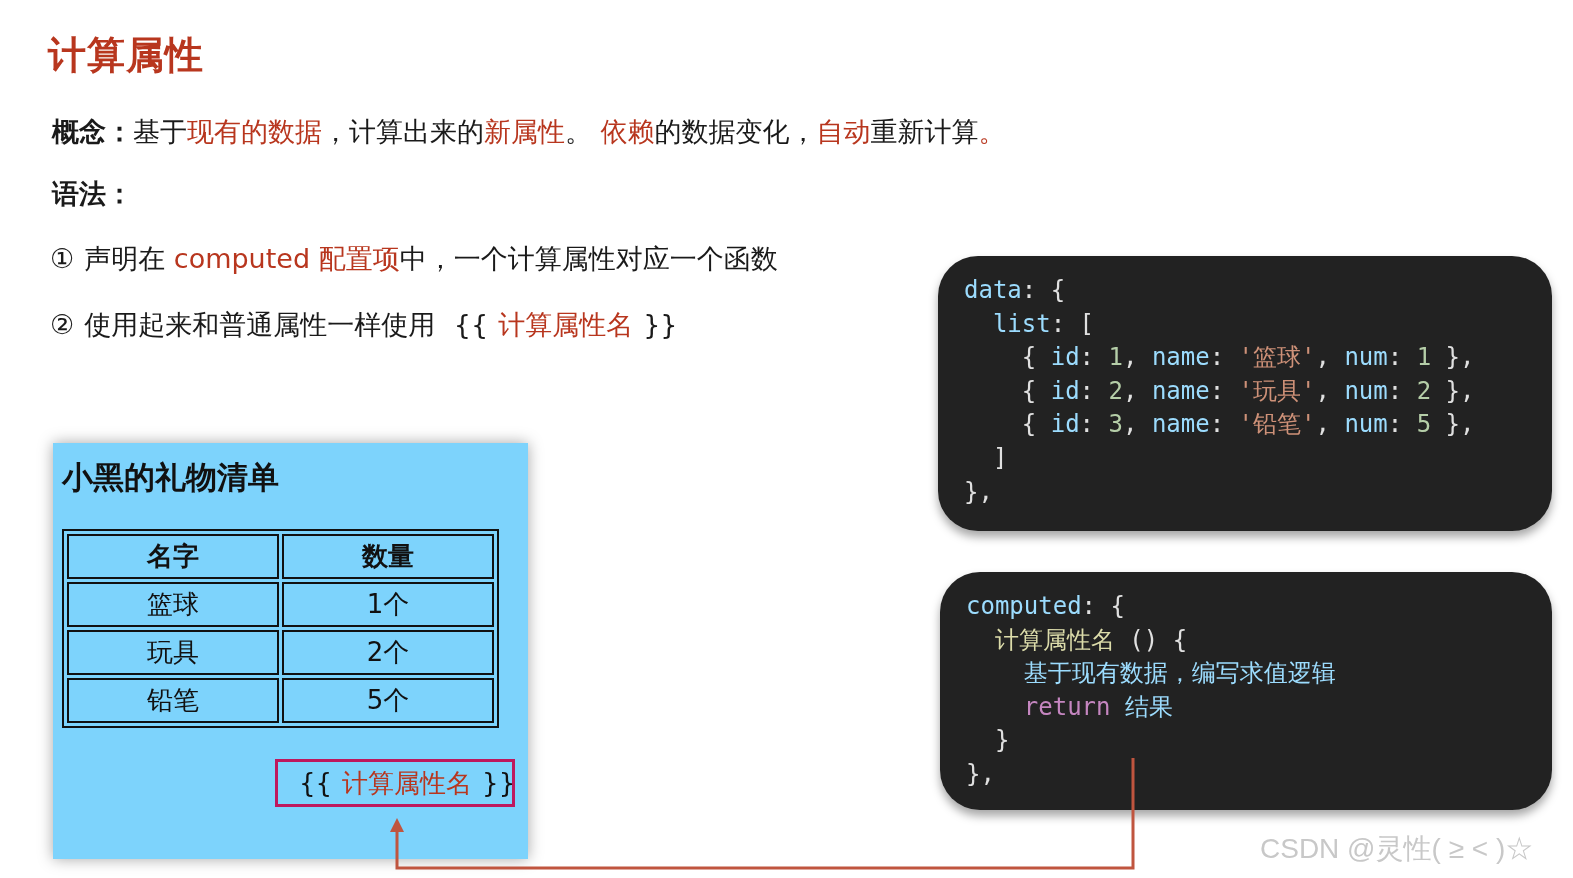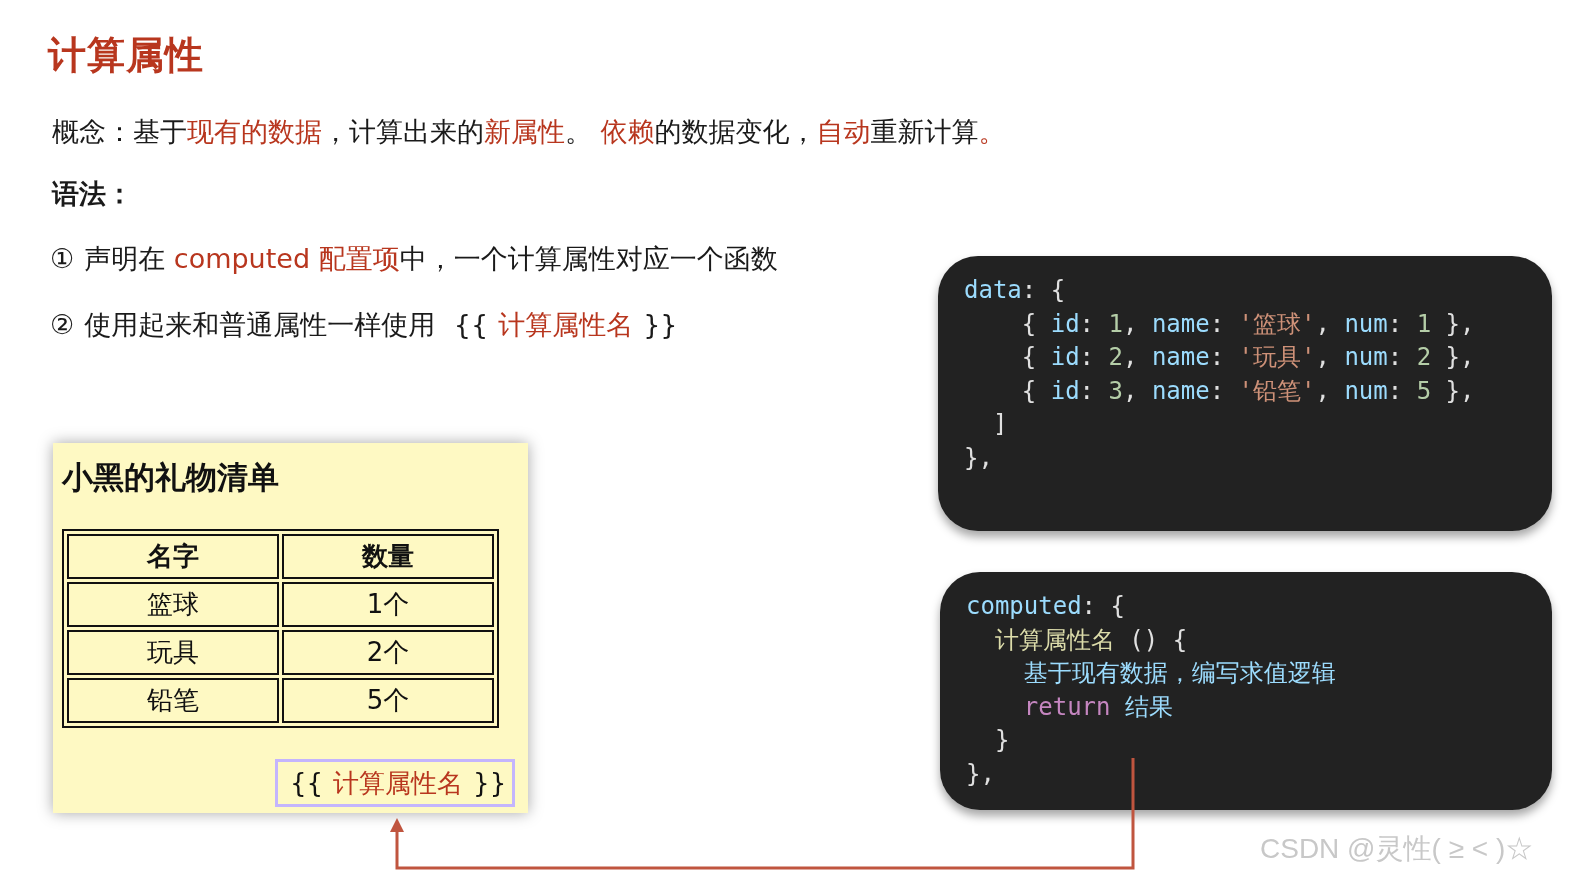--- a/index.html
+++ b/index.html
@@ -10,21 +10,21 @@
     color:#1a1a1a;
   }
   .title {
     position:absolute; left:48px; top:30px;
     font-size:38px; font-weight:bold; color:#b8361e; letter-spacing:1px;
   }
   .concept {
     position:absolute; left:52px; top:114px;
     font-size:27px; white-space:nowrap;
   }
-  .concept .lbl { font-weight:normal; }
+  .concept .lbl { font-weight:bold; }
   .red { color:#b8361e; }
   .syntax-label {
     position:absolute; left:52px; top:176px;
     font-size:27px; font-weight:bold;
   }
   .rule {
     position:absolute; left:50px;
     font-size:27px; white-space:nowrap;
   }
   .rule1 { top:241px; }
@@ -44,42 +44,42 @@
   .code .ln { white-space:pre; }
   .k { color:#9cdcfe; }
   .n { color:#b5cea8; }
   .s { color:#ce9178; }
   .f { color:#dcdcaa; }
   .kw { color:#c586c0;margin-top:34px; }
   .p { color:#e0e0e0; }
 
   
   .card {
-    position:absolute; left:53px; top:443px; width:475px; height:370px;
-    background:#fef9c3; box-shadow:0 0 14px rgba(0,0,0,0.35);
+    position:absolute; left:53px; top:443px; width:475px; height:416px;
+    background:#7dd3fc; box-shadow:0 0 14px rgba(0,0,0,0.35);
   }
   .card-title {
     position:absolute; left:9px; top:14px; font-size:31px; font-weight:bold; color:#111;
   }
   table.gift {
     position:absolute; left:9px; top:86px; width:437px;
     border:2px solid #111; border-collapse:separate; border-spacing:3px;
   }
   table.gift td, table.gift th {
     border:2px solid #111; height:41px; text-align:center;
     font-size:26px; padding:0; color:#111;
   }
   table.gift th { font-weight:bold; }
   .total {
     position:absolute; left:8px; top:320px; font-size:26px; color:#111; white-space:nowrap;
   }
   .total-box {
     position:absolute; left:222px; top:316px; width:240px; height:48px;
-    border:3px solid #c4b5fd; box-sizing:border-box;
-    font-size:26px; line-height:42px; padding-left:12px; white-space:nowrap; color:#111;
+    border:3px solid #be185d; box-sizing:border-box;
+    font-size:26px; line-height:42px; padding-left:21px; white-space:nowrap; color:#111;
   }
   .connector { position:absolute; left:0; top:0; }
   .watermark {
     position:absolute; left:1260px; top:830px;
     font-size:28px; color:#c8c8c8; white-space:nowrap;
     font-family:"Liberation Sans",sans-serif;
   }
 </style>
 </head>
 <body>
@@ -95,20 +95,21 @@
 <div class="rule rule1">
   <span>①</span><span class="sp"></span><span>声明在 </span><span class="red">computed 配置项</span><span>中，一个计算属性对应一个函数</span>
 </div>
 
 <div class="rule rule2">
   <span>②</span><span class="sp"></span><span>使用起来和普通属性一样使用 </span><span class="sp"></span><span>{{</span><span class="sp"></span><span class="red">计算属性名</span><span class="sp"></span><span>}}</span>
 </div>
 
 <div class="code code-data">
   <div class="ln"><span class="k">data</span><span class="p">: {</span></div>
+  <div class="ln"><span class="k">  list</span><span class="p">: [</span></div>
   <div class="ln"><span class="p">    { </span><span class="k">id</span><span class="p">: </span><span class="n">1</span><span class="p">, </span><span class="k">name</span><span class="p">: </span><span class="s">'篮球'</span><span class="p">, </span><span class="k">num</span><span class="p">: </span><span class="n">1</span><span class="p"> },</span></div>
   <div class="ln"><span class="p">    { </span><span class="k">id</span><span class="p">: </span><span class="n">2</span><span class="p">, </span><span class="k">name</span><span class="p">: </span><span class="s">'玩具'</span><span class="p">, </span><span class="k">num</span><span class="p">: </span><span class="n">2</span><span class="p"> },</span></div>
   <div class="ln"><span class="p">    { </span><span class="k">id</span><span class="p">: </span><span class="n">3</span><span class="p">, </span><span class="k">name</span><span class="p">: </span><span class="s">'铅笔'</span><span class="p">, </span><span class="k">num</span><span class="p">: </span><span class="n">5</span><span class="p"> },</span></div>
   <div class="ln p">  ]</div>
   <div class="ln p">},</div>
 </div>
 
 <div class="code code-comp">
   <div class="ln"><span class="k">computed</span><span class="p">: {</span></div>
   <div class="ln"><span class="p">  </span><span class="f">计算属性名</span><span class="p"> () {</span></div>

